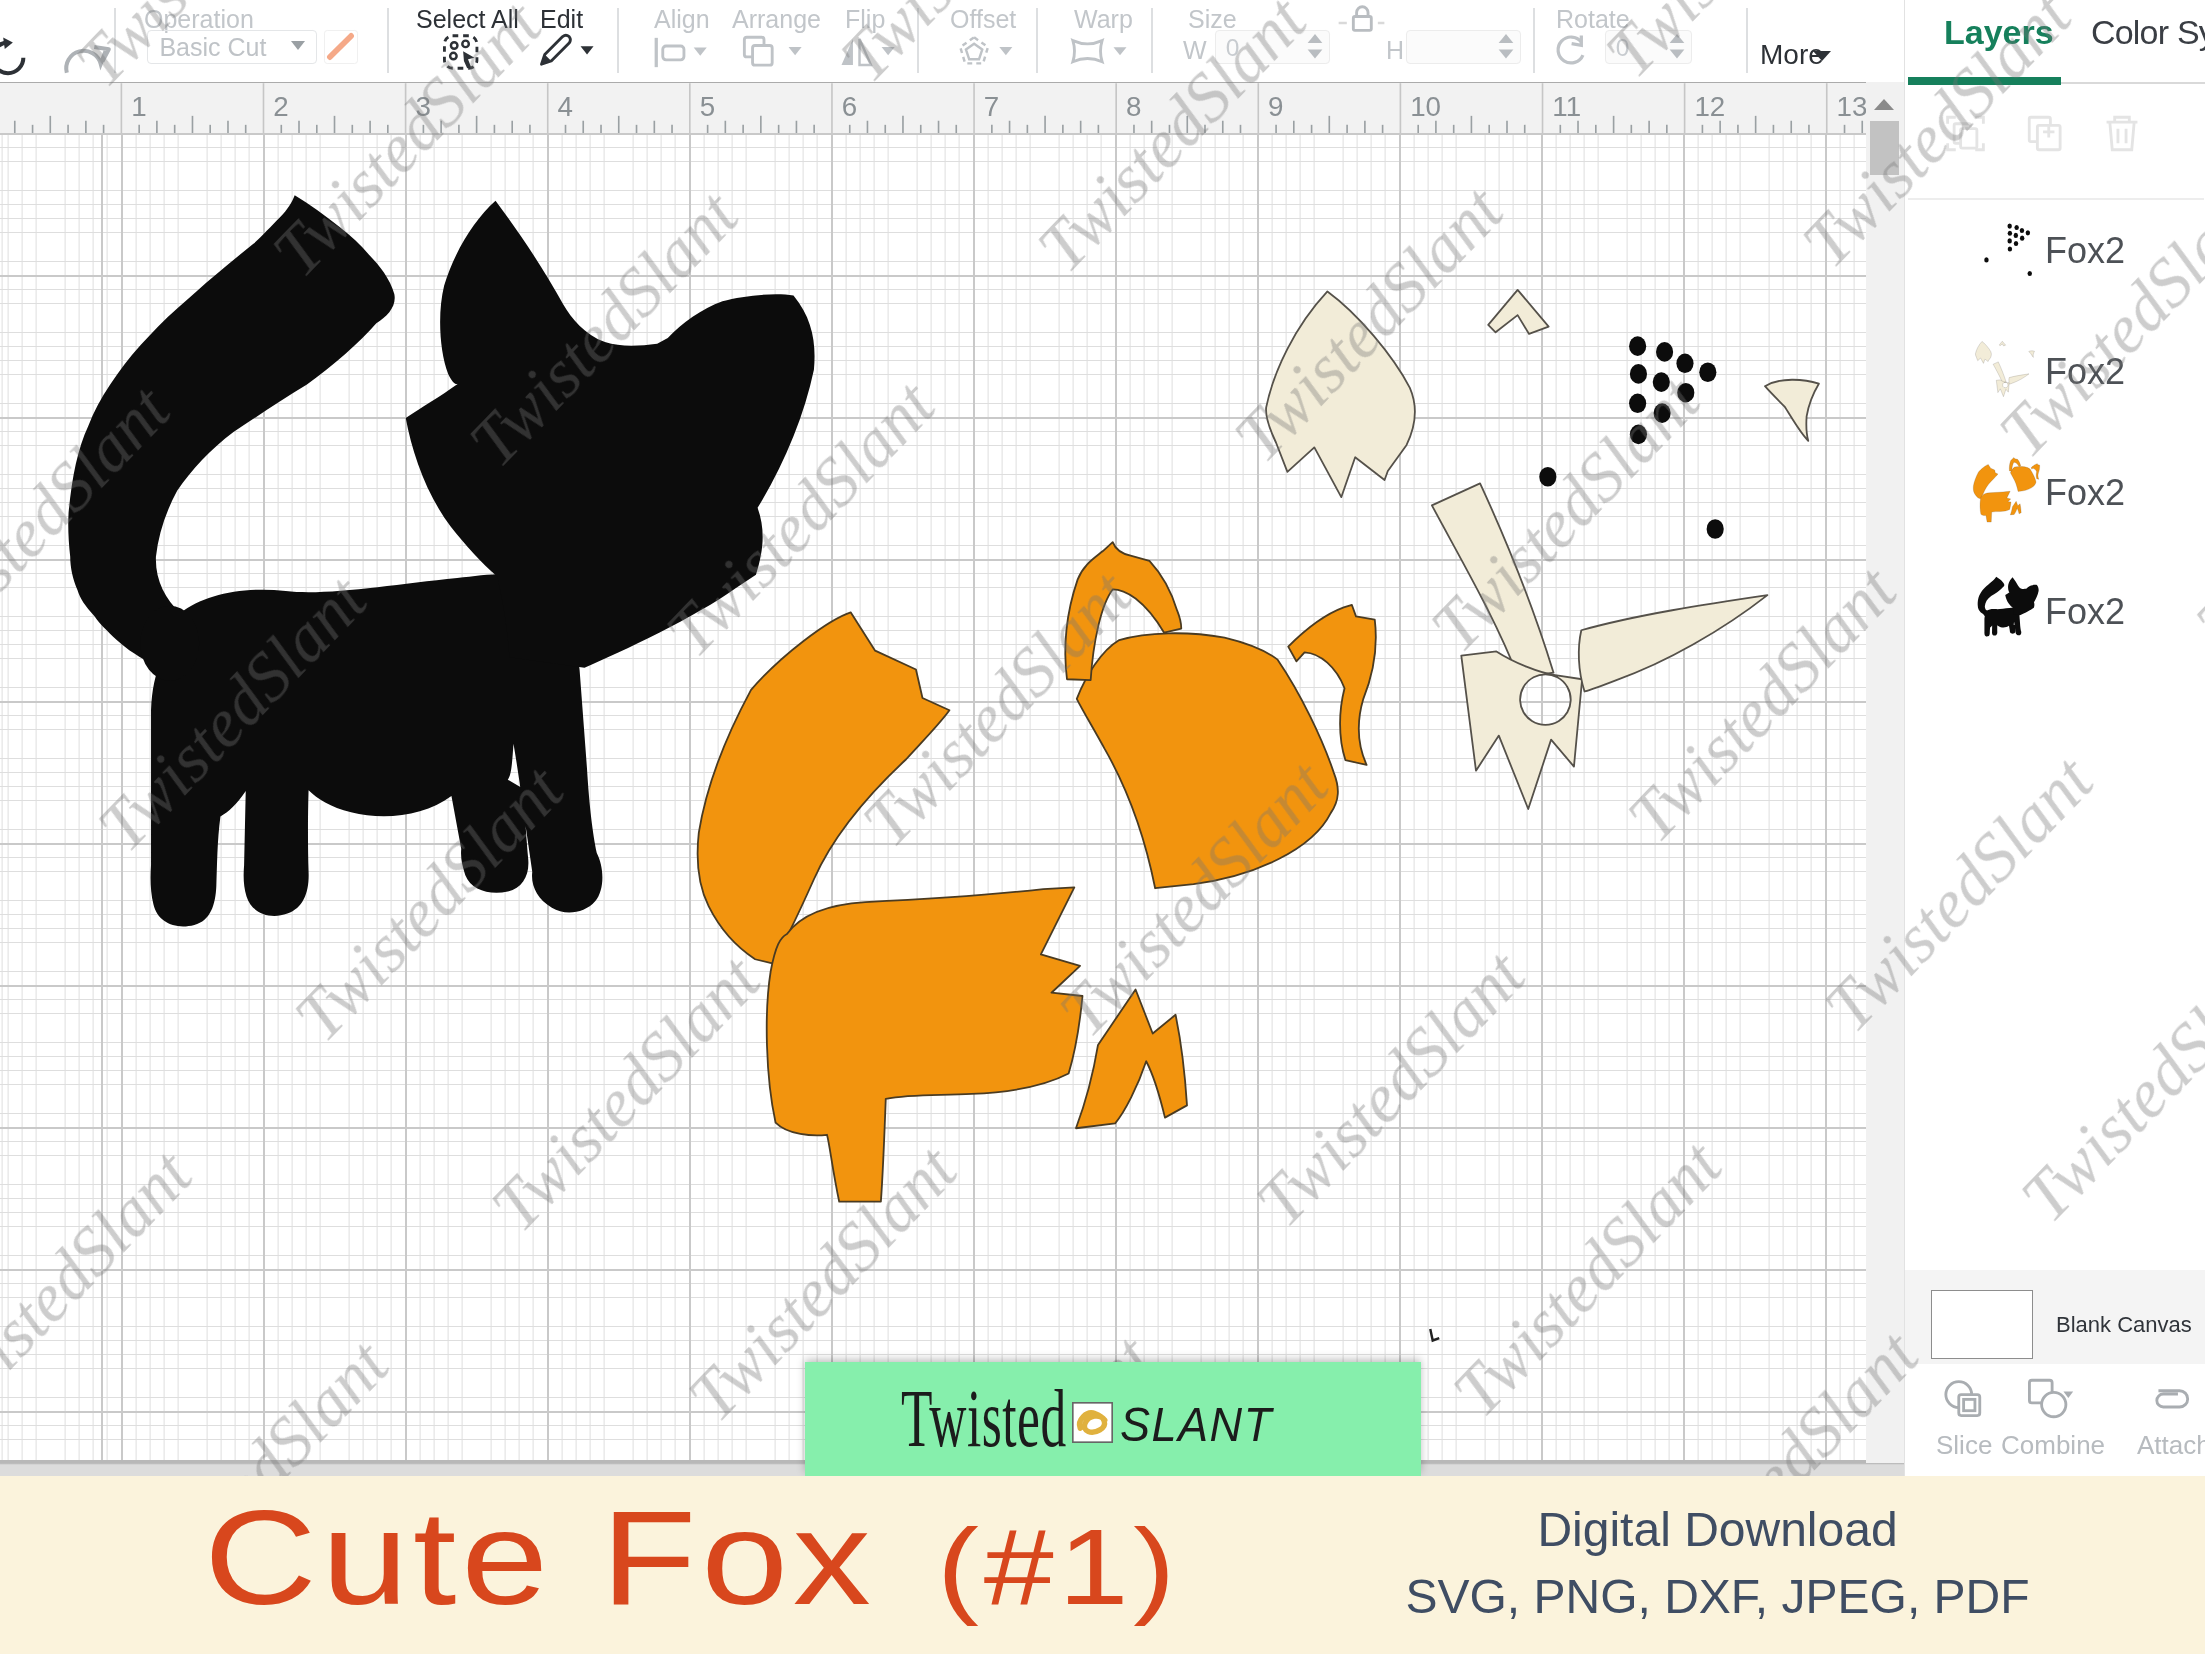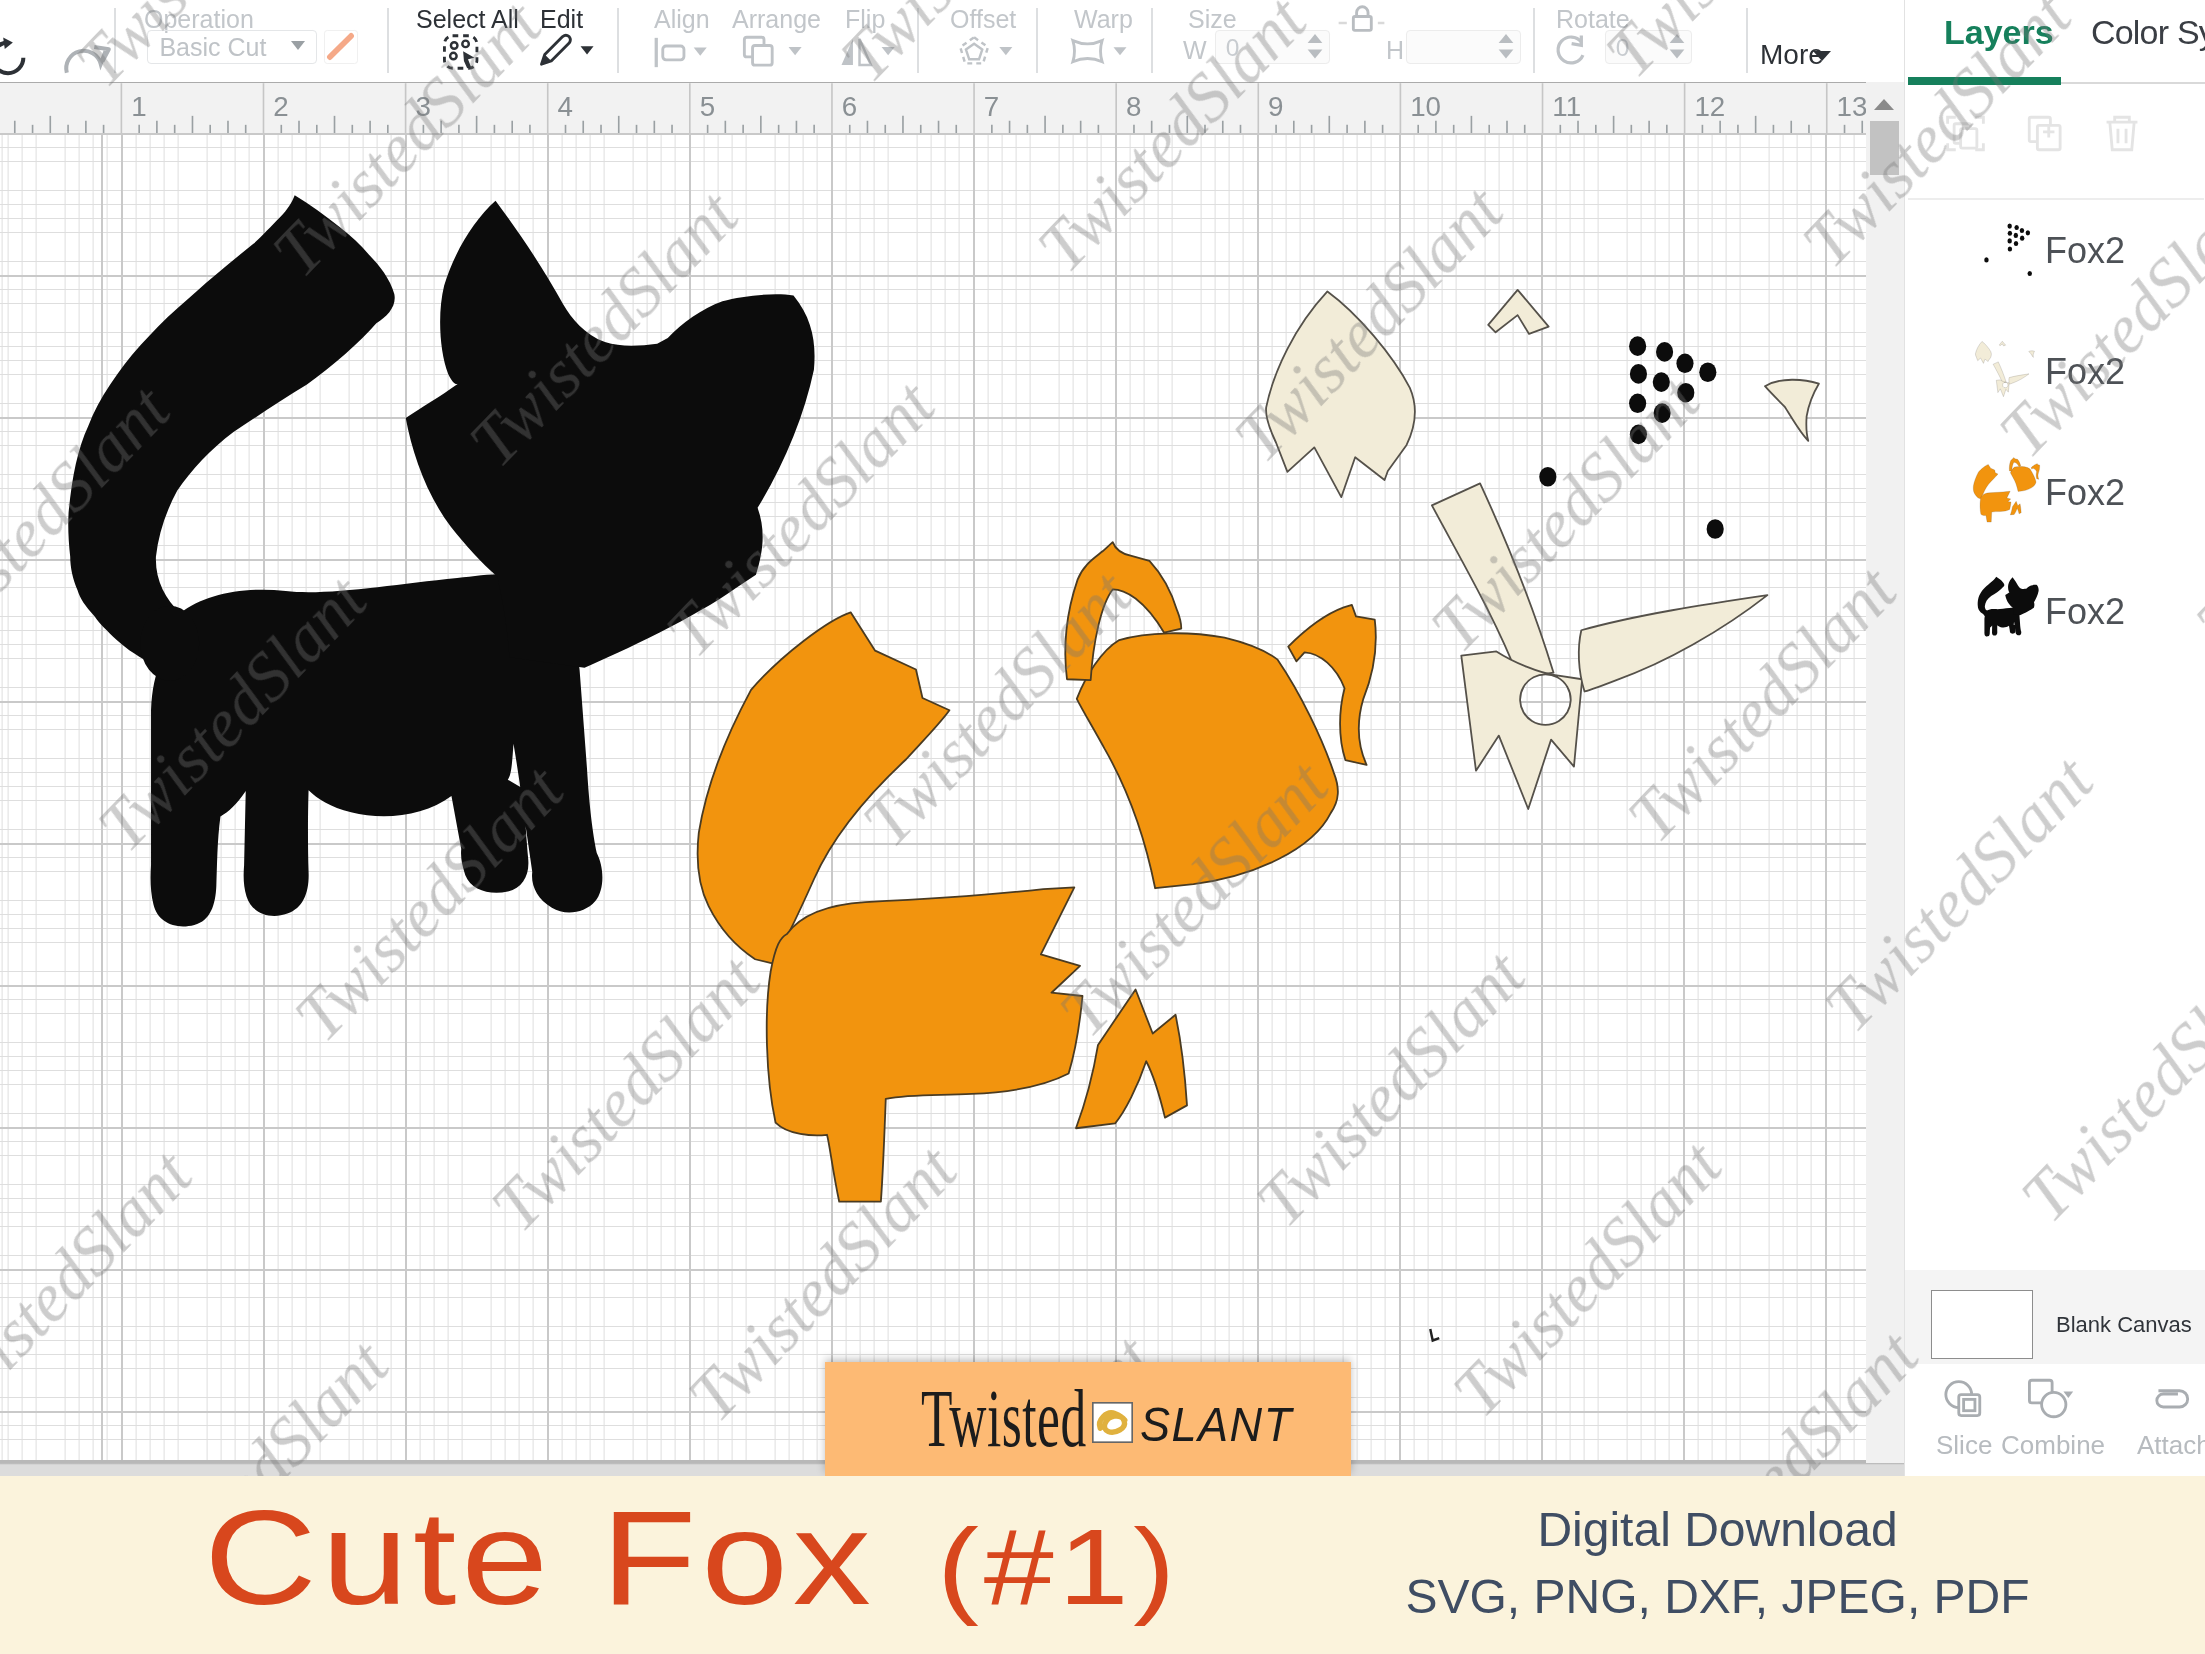--- a/index.html
+++ b/index.html
@@ -28,21 +28,21 @@
   #scrollstrip { left:1866px; top:82px; width:38px; height:1381px; background:#f1f1f1; }
   #scrollthumb { position:absolute; left:4.1px; top:39px; width:29px; height:54px; background:#c2c2c2; }
   #scrollarrow { position:absolute; left:8.2px; top:17px; width:0; height:0;
       border-left:10.6px solid transparent; border-right:10.6px solid transparent;
       border-bottom:11.4px solid #8a8a8a; }
   
   #panel { left:1904px; top:0; width:301px; height:1476px; background:#fff;
             border-left:1.6px solid #e2e2e2; box-sizing:border-box; }
   
   #banner { left:0; top:1476px; width:2205px; height:178px; background:#FBF3DC;padding-left:24px; }
-  #logobox { left:825px; top:1362px; width:526px; height:114px; background:#fdba74;
+  #logobox { left:805px; top:1362px; width:616px; height:114px; background:#86efac;
      box-shadow:0 -3.3px 8.2px rgba(0,0,0,0.25); }
   .wmx { pointer-events:none; }
 </style></head>
 <body>
 
 <div class="abs" id="toolbar">
   <svg class="abs" style="left:-13px;top:36px" width="42" height="42" viewBox="0 0 52 52">
     <path d="M26 8 A 19 19 0 1 0 45 27" fill="none" stroke="#2d3136" stroke-width="5"></path>
       <path d="M20 2 L32 8 L22 16 Z" fill="#2d3136"></path>
   </svg>

